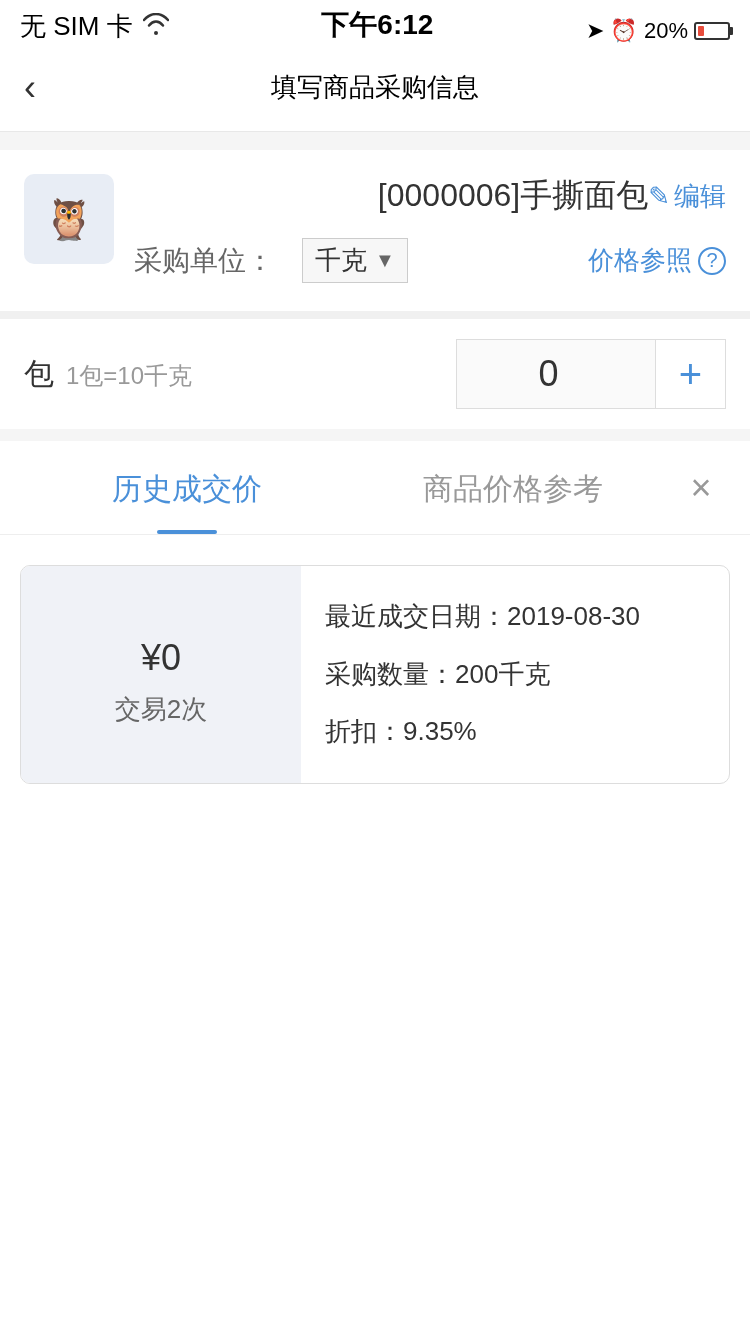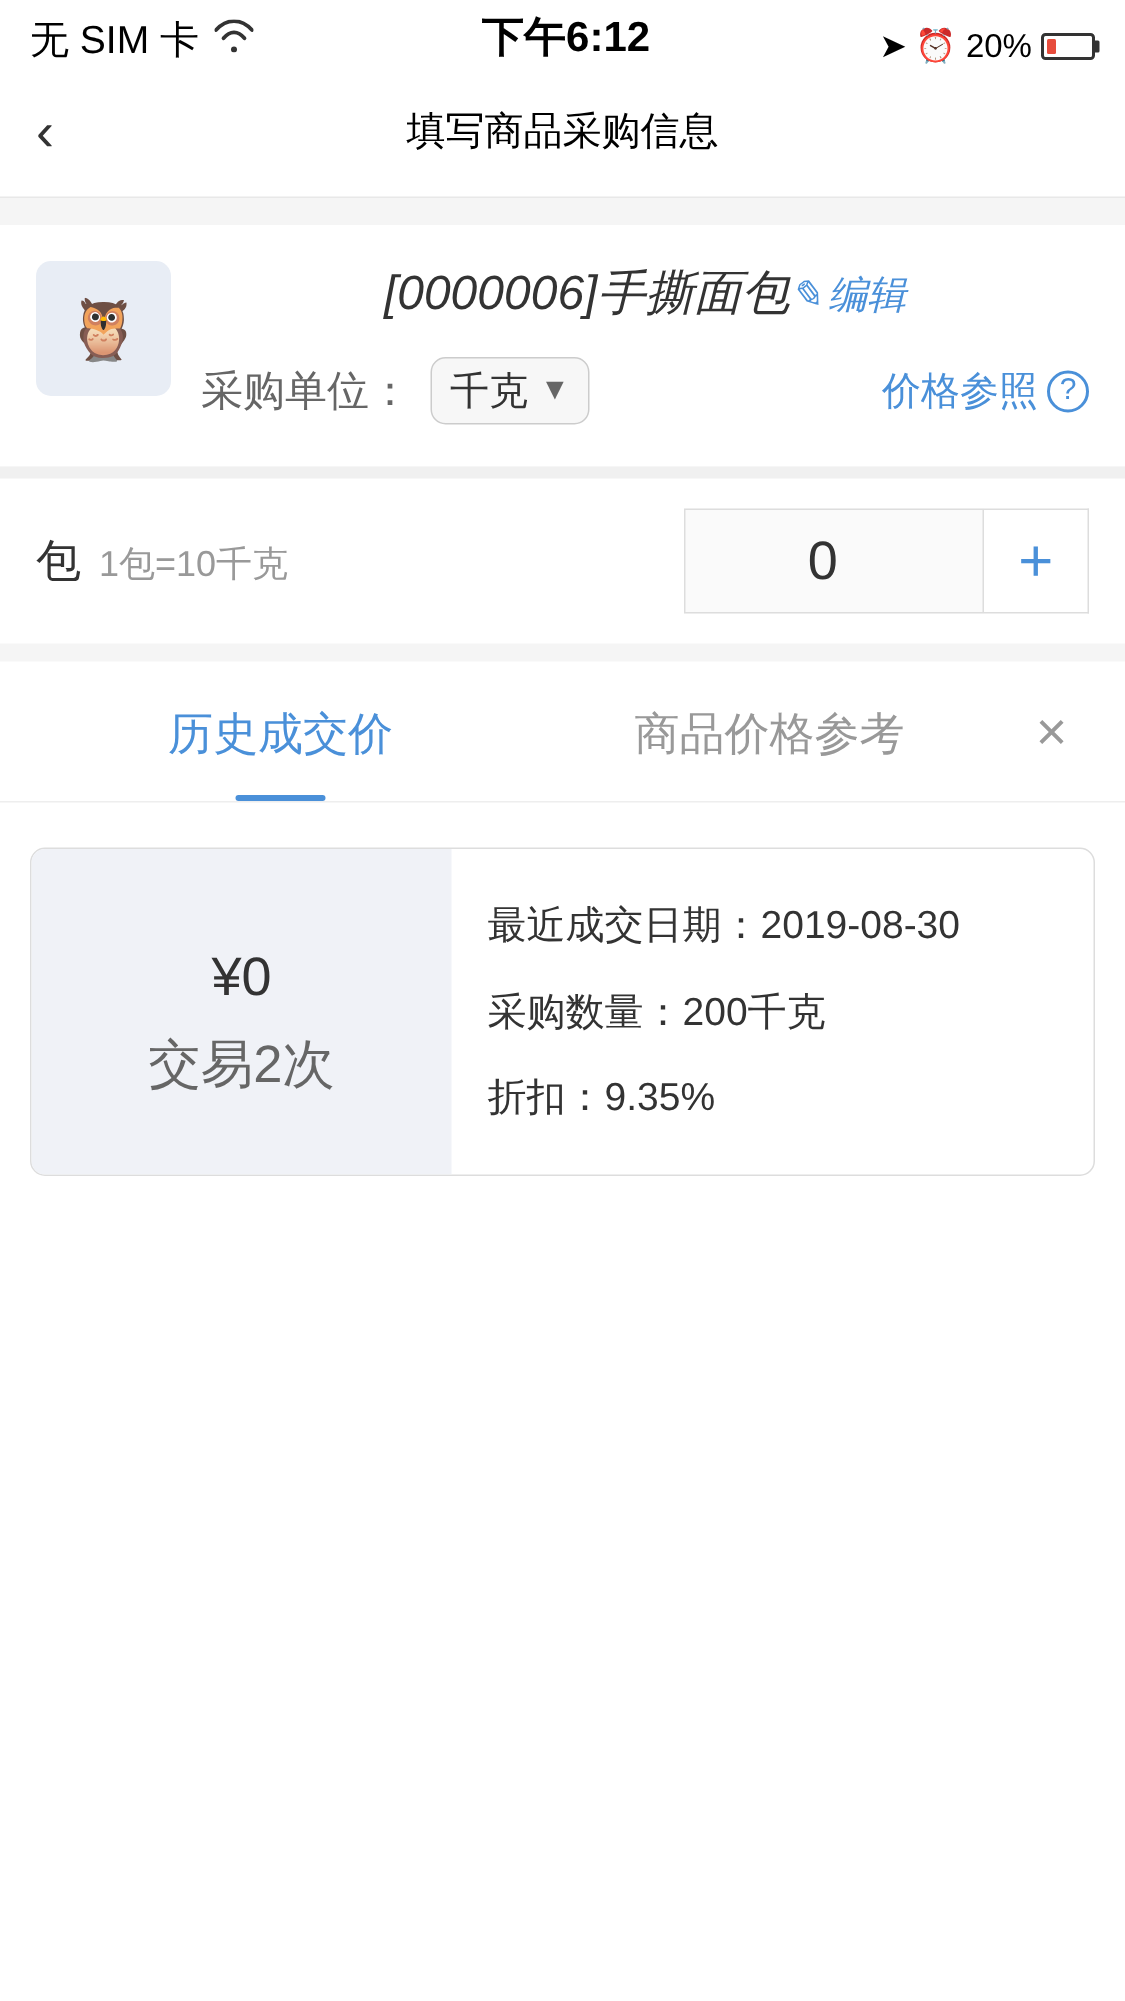--- a/index.html
+++ b/index.html
@@ -123,23 +123,22 @@
     }
     .owl-icon {
       font-size: 40px;
       color: #4a90a4;
     }
     .product-info {
       flex: 1;
     }
     .product-name-row {
       display: flex;
-      justify-content: center;
-      align-items: center;
-      font-style: italic;
+      justify-content: flex-end;
+      align-items: center;
     }
     .product-name {
       font-size: 32px;
       color: #333;
       font-weight: 500;
     }
     .edit-link {
       font-size: 26px;
       color: #4a90d9;
       display: flex;
@@ -154,21 +153,21 @@
       margin-top: 20px;
     }
     .unit-label {
       font-size: 28px;
       color: #666;
     }
     .unit-select {
       display: flex;
       align-items: center;
       border: 1px solid #ccc;
-      border-radius: 10px;
+      border-radius: 0;
       padding: 4px 12px;
       background: #f7f7f7;
       gap: 8px;
       cursor: pointer;
     }
     .unit-select-text {
       font-size: 26px;
       color: #333;
     }
     .chevron-down {
@@ -306,21 +305,21 @@
     }
     .price-amount {
       font-size: 52px;
       color: #333;
       font-weight: 400;
     }
     .price-amount span {
       font-size: 36px;
     }
     .price-trades {
-      font-size: 35px;
+      font-size: 26px;
       color: #666;
       margin-top: 10px;
     }
     .price-right {
       flex: 1;
       padding: 30px 24px;
       display: flex;
       flex-direction: column;
       gap: 16px;
     }
@@ -377,21 +376,21 @@
       <div class="product-name-row">
         <span class="product-name">
           <span>[0000006]</span><span>手撕面包</span>
         </span>
         <a class="edit-link">
           <span>✎</span>
           <span>编辑</span>
         </a>
       </div>
       <div class="unit-row">
-        <div style="display:flex;align-items:center;gap:13px;">
+        <div style="display:flex;align-items:center;gap:28px;">
           <span class="unit-label">采购单位：</span>
           <div class="unit-select">
             <span class="unit-select-text">千克</span>
             <span class="chevron-down">▼</span>
           </div>
         </div>
         <div class="price-ref-link">
           <span>价格参照</span>
           <span style="width:28px;height:28px;border:2px solid #4a90d9;border-radius:50%;display:inline-flex;align-items:center;justify-content:center;font-size:20px;color:#4a90d9;">?</span>
         </div>

